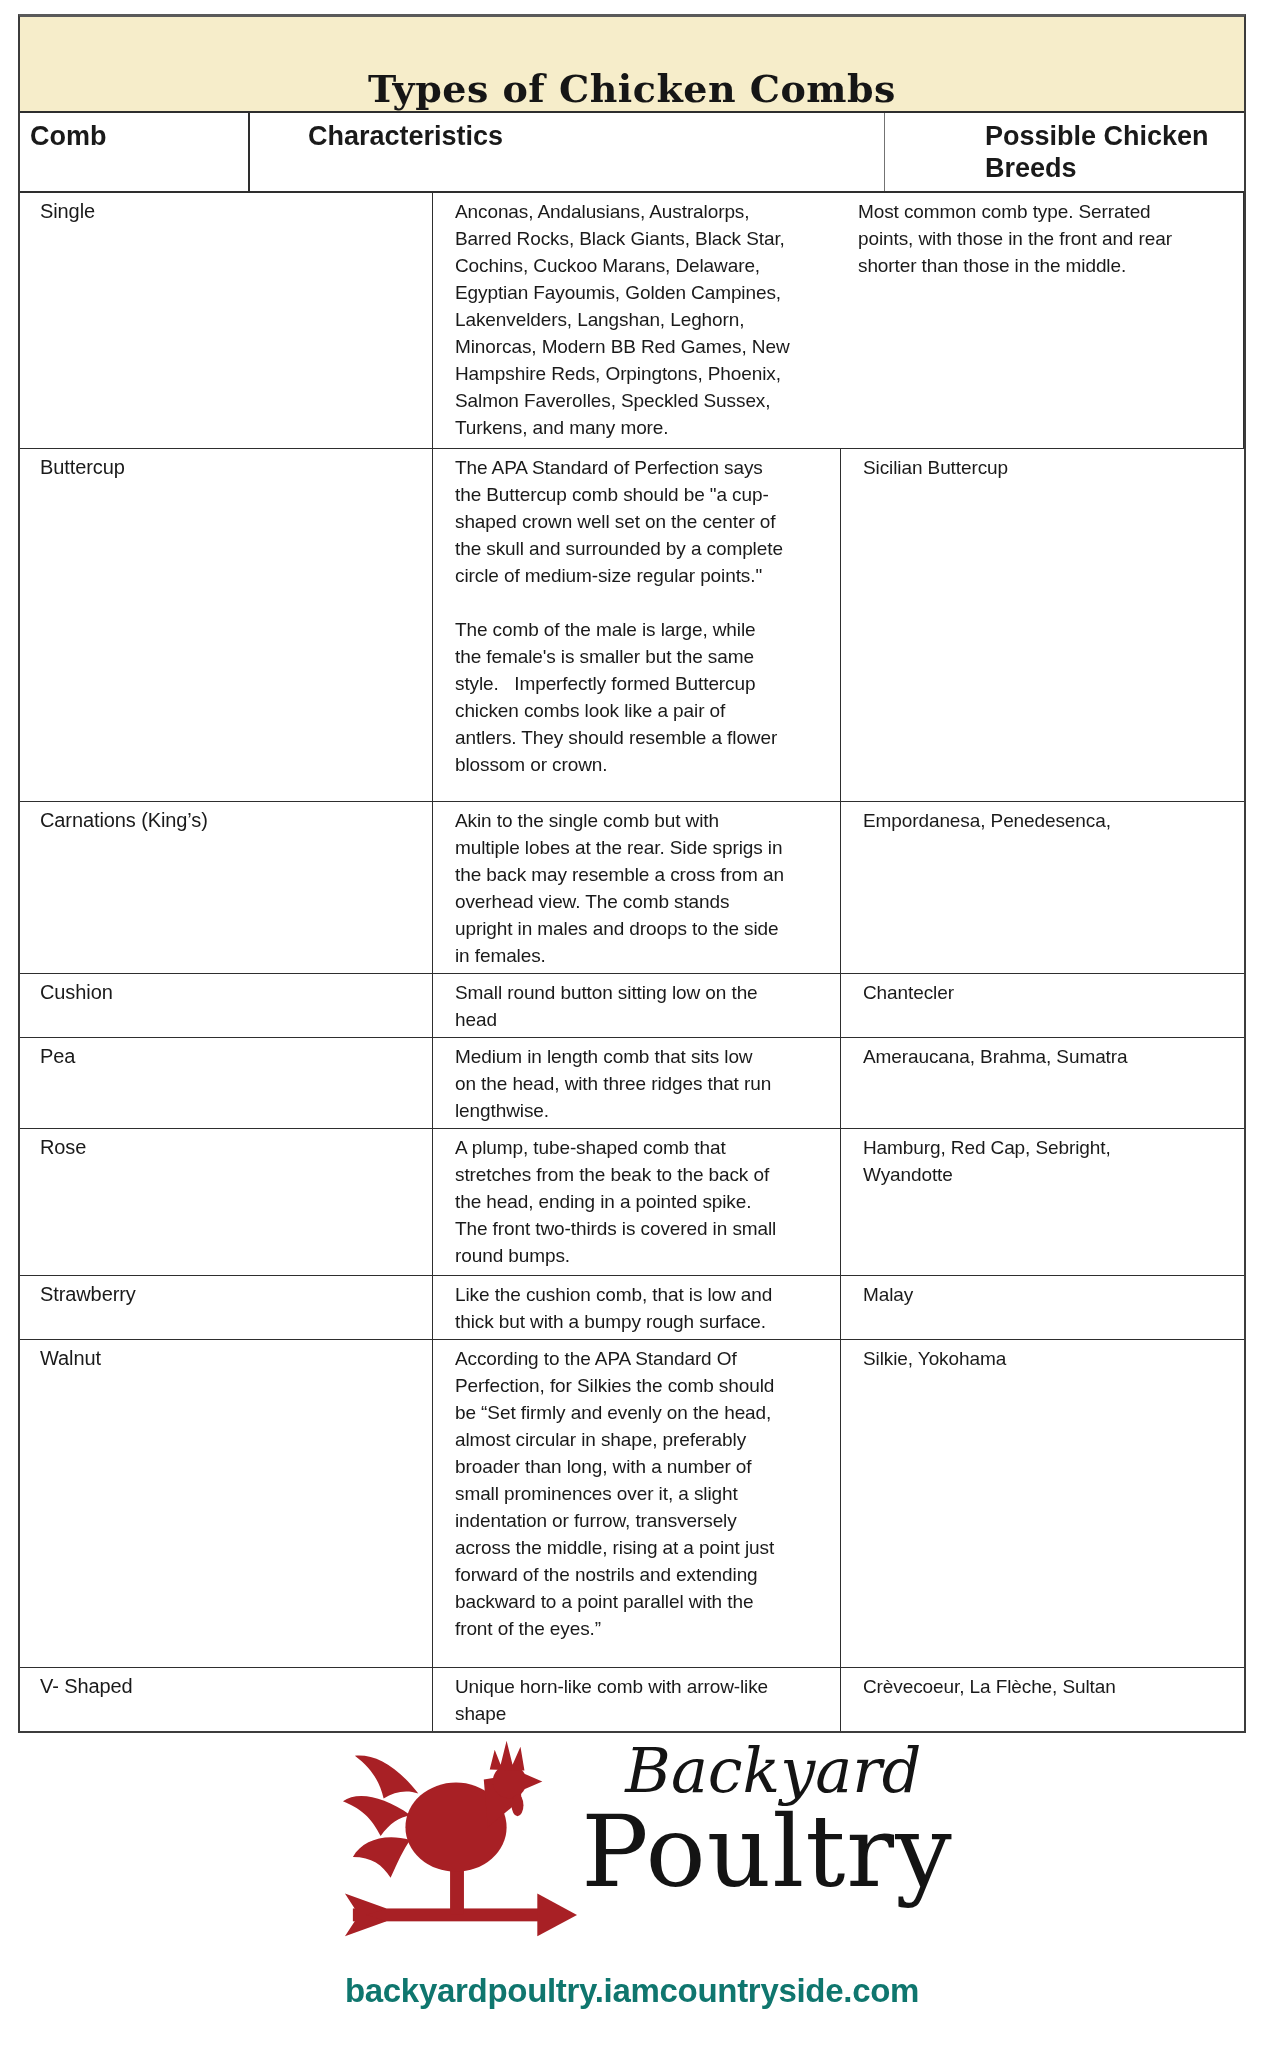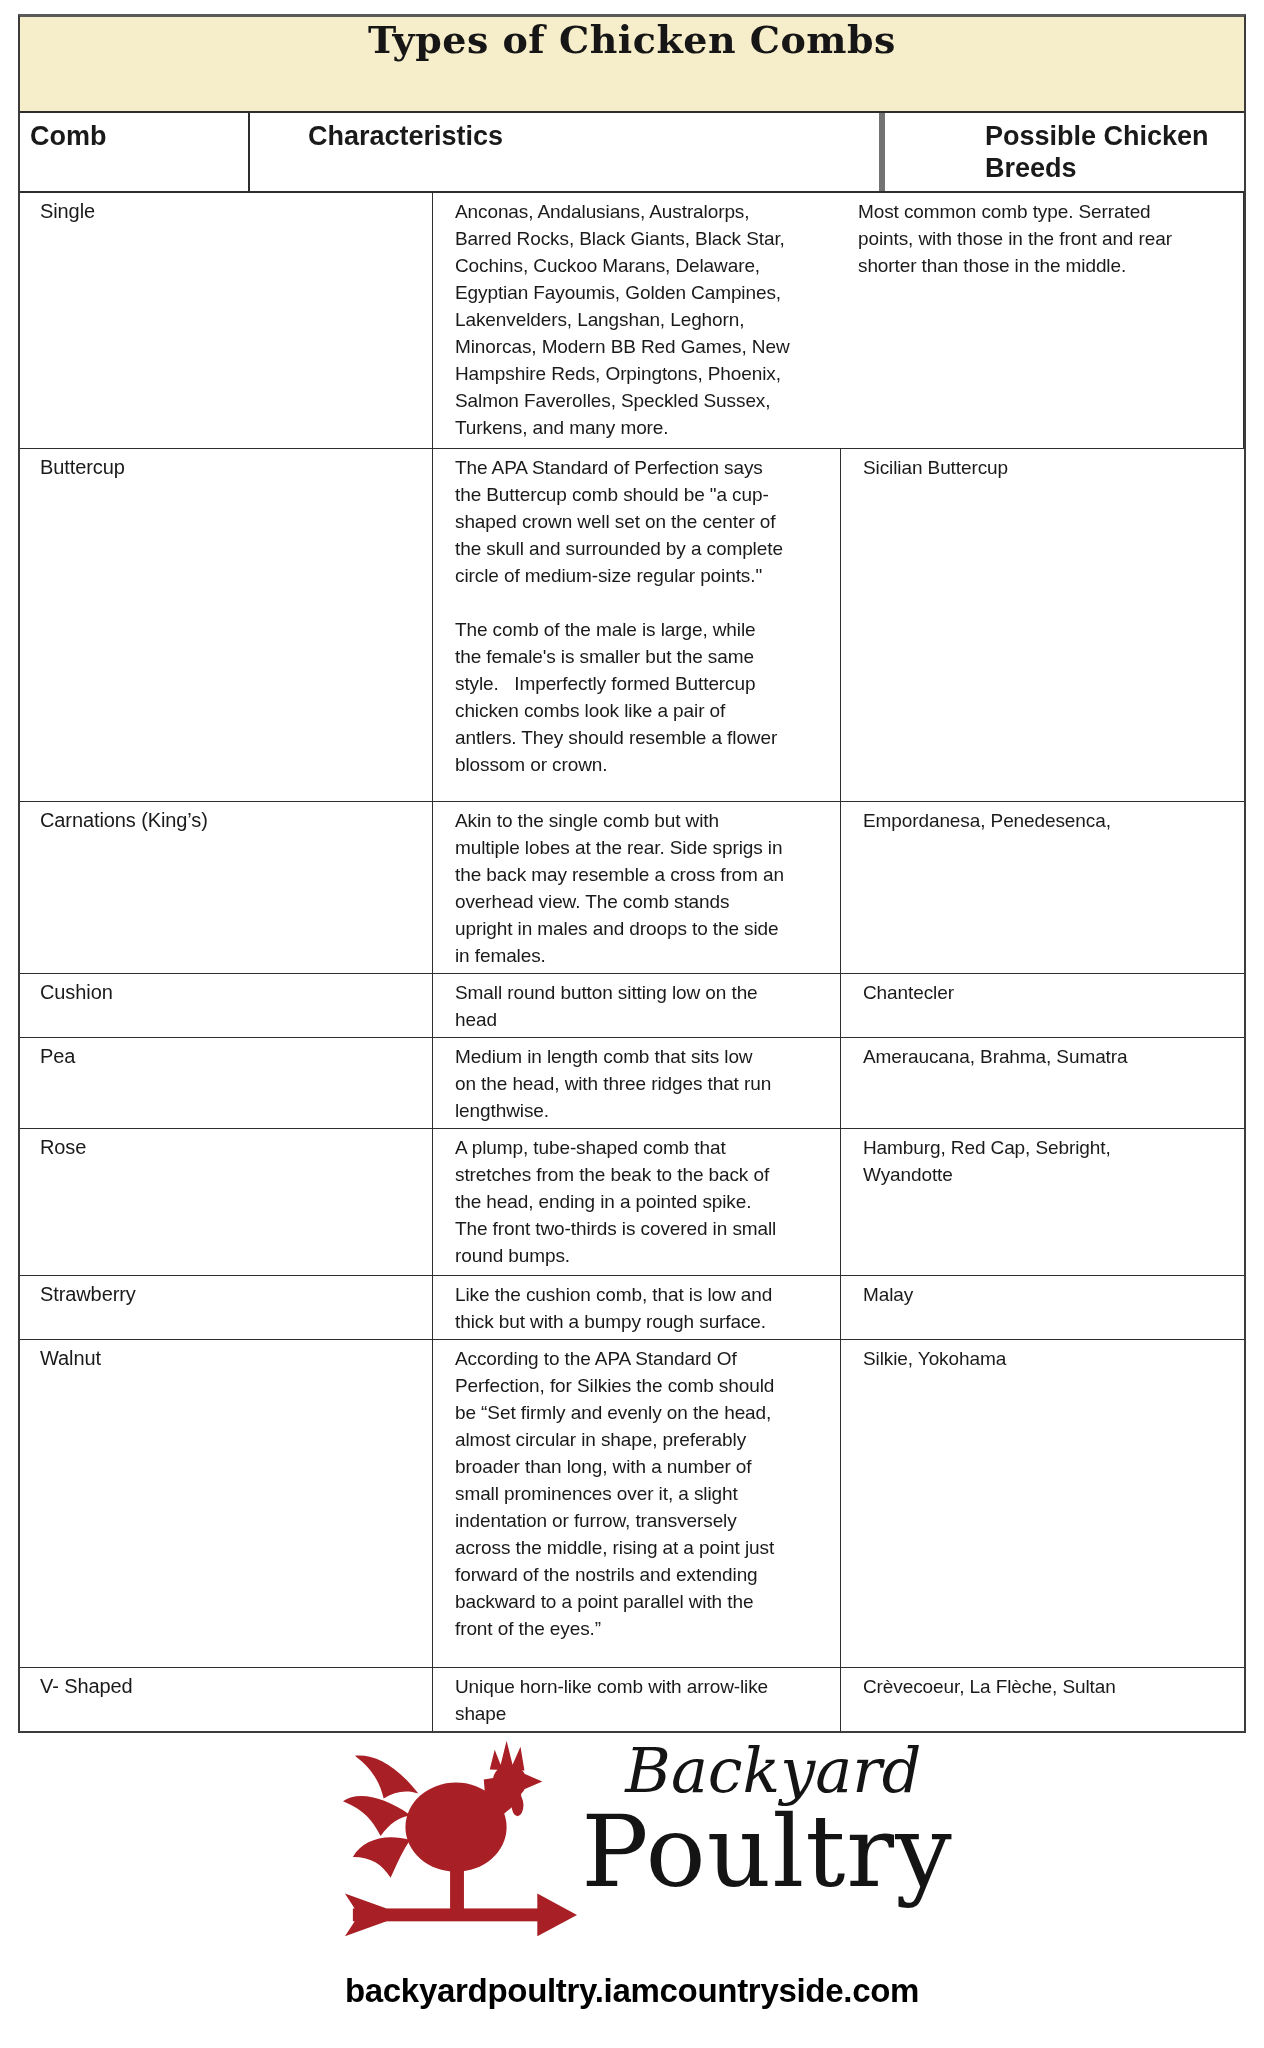--- a/index.html
+++ b/index.html
@@ -9,33 +9,33 @@
   }
 
   
   .combtable {
     position:absolute; left:18px; top:14px; width:1228px;
     box-sizing:border-box; background:#ffffff;
     border:2px solid #3c3c3c; border-top:3px solid #5a5a5a;
   }
   .banner {
     background:#f6edca; border-bottom:2px solid #2e2e2e;
-    height:94px; display:flex; align-items:flex-start; justify-content:center;
+    height:94px; display:flex; align-items:flex-end; justify-content:center;
   }
   .banner h1 {
     margin:0; font-family:"DejaVu Serif", serif; font-weight:bold;
     font-size:38px; letter-spacing:.5px; color:#161616;
   }
   .hrow { display:flex; border-bottom:2px solid #2e2e2e;gap:45px; }
   .hcell {
     box-sizing:border-box; font-weight:bold; font-size:27px;
     padding:7px 8px 6px 10px; line-height:1.2;
   }
   .hc1 { width:230px; border-right:2px solid #2e2e2e; }
-  .hc2 { width:590px; border-right:6px solid #737373; padding-left:13px; }
+  .hc2 { width:590px; border-right:1px solid #737373; padding-left:13px; }
   .hc3 { flex:1; padding-left:7px;margin-left:48px; }
 
   .brow { display:flex; border-bottom:1.5px solid #2e2e2e; }
   .brow:last-child { border-bottom:none; }
   .bc {
     box-sizing:border-box; font-size:19px; line-height:27px;
     letter-spacing:-.1px; white-space:pre-wrap; overflow:hidden;
     padding:5px 10px 4px 22px;
   }
   .bc1 { width:413px; border-right:1.5px solid #2e2e2e; padding-left:20px;
@@ -55,21 +55,21 @@
     display:flex; justify-content:center; align-items:flex-start;
     transform:translateX(14px);
   }
   .rooster { width:238px; height:238px; flex:0 0 auto; }
   .logotext { margin-left:4px; padding-top:16px; font-family:"DejaVu Serif", serif; color:#141414; }
   .backyard { font-style:italic; font-size:62px; line-height:1; margin:0 0 0 44px; }
   .poultry  { font-size:100px; line-height:.92; margin:4px 0 0 0; letter-spacing:1px; }
 
   .url {
     position:absolute; top:1972px; left:0; width:100%; text-align:center;
-    font-weight:bold; font-size:33px; letter-spacing:-.3px; color:#000000;
+    font-weight:bold; font-size:33px; letter-spacing:-.3px; color:#0f766e;
   }
 </style>
 </head>
 <body>
 
 <div class="sheet">
 
   <div class="combtable">
 
     <div class="banner">

